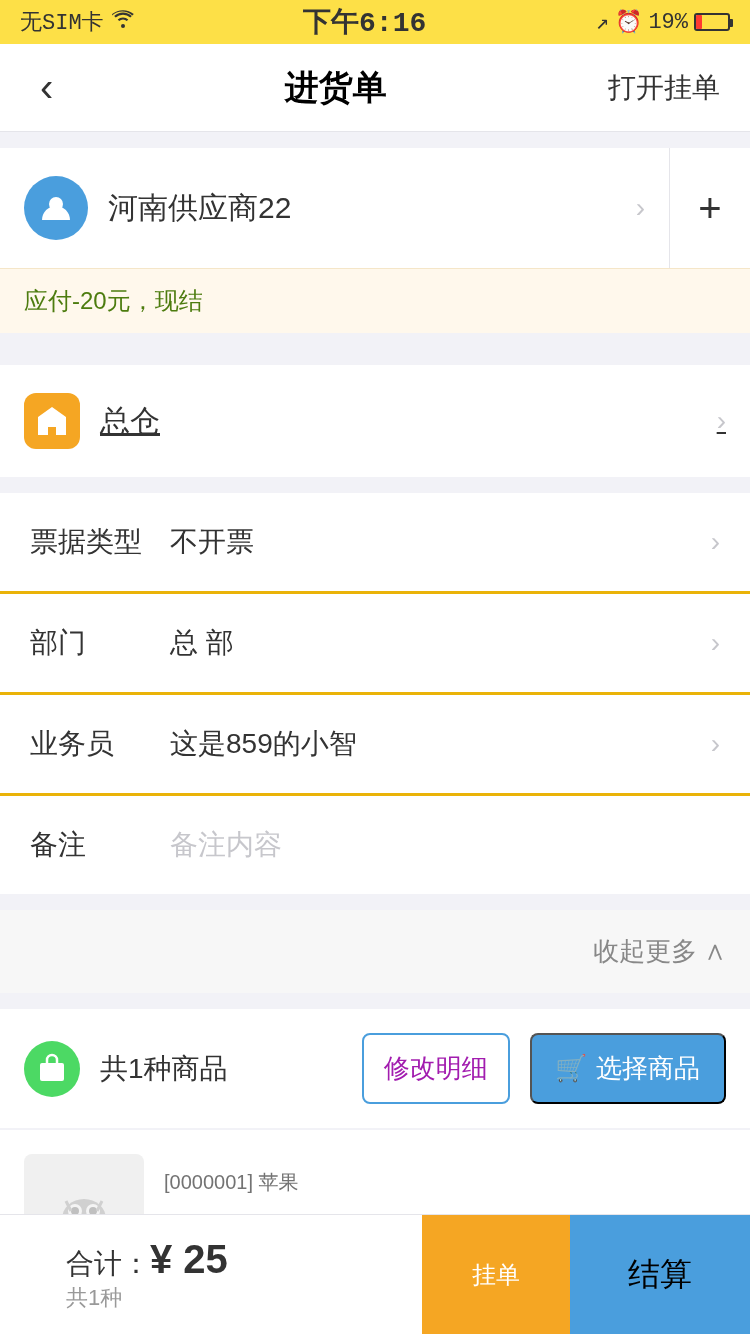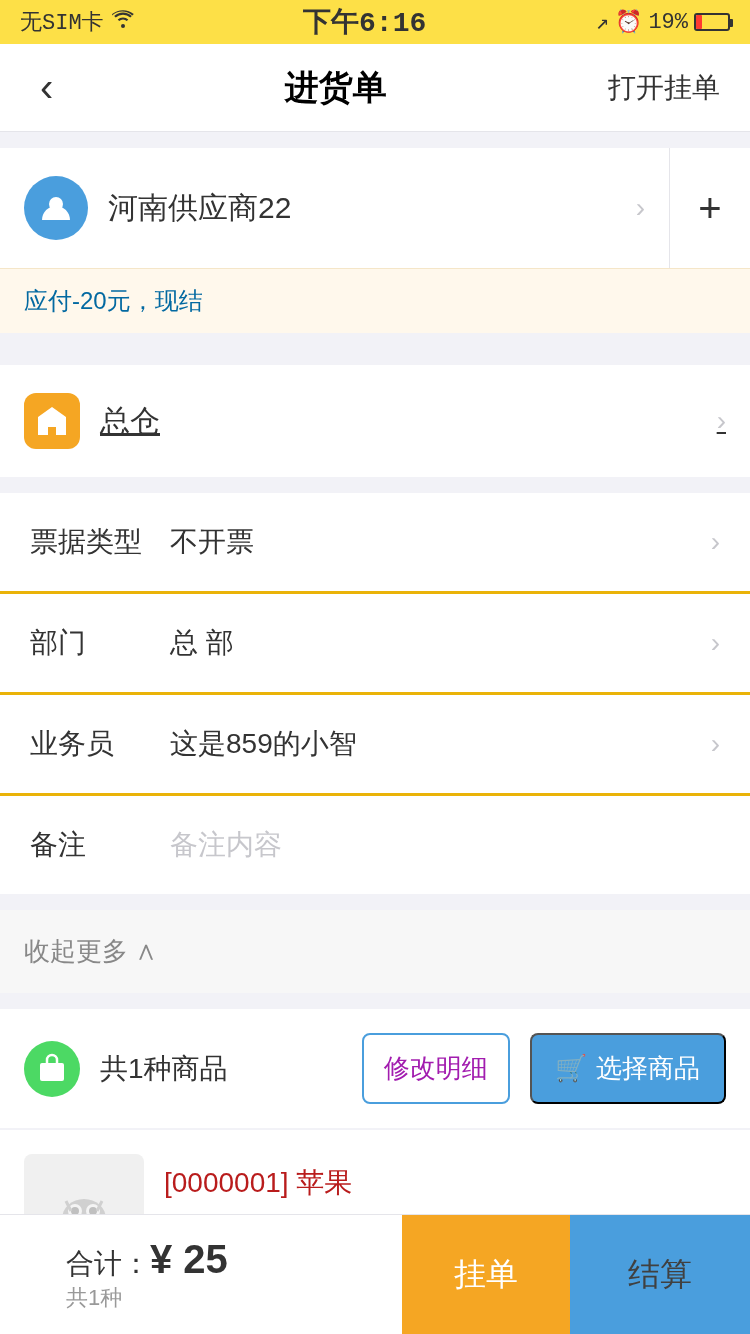--- a/index.html
+++ b/index.html
@@ -122,21 +122,21 @@
       font-size: 40px;
       color: #333;
       cursor: pointer;
     }
 
     
     .notice-bar {
       background: #fff8ec;
       padding: 16px 24px;
       font-size: 24px;
-      color: #0369a1;
+      color: #4d7c0f;
       border-top: 1px solid #f5e6c8;
     }
 
     
     .section-divider {
       height: 16px;
       background: #f2f2f7;
     }
 
     
@@ -183,21 +183,21 @@
       border-radius: 12px;
       background: #f5a623;
       display: flex; align-items: center; justify-content: center;
       margin-right: 20px;
       flex-shrink: 0;
     }
 
     
     .collapse-row {
       background: #f7f7f7;
-      text-align: left;
+      text-align: right;
       padding: 24px;
       font-size: 26px;
       color: #888;
       cursor: pointer;
       margin-top: 16px;
     }
 
     
     .products-header {
       background: #fff;
@@ -253,22 +253,22 @@
       width: 120px; height: 120px;
       background: #f0f0f0;
       border-radius: 8px;
       display: flex; align-items: center; justify-content: center;
       flex-shrink: 0;
     }
     .product-info {
       flex: 1;
     }
     .product-name {
-      font-size: 28px;
-      color: #b91c1c;
+      font-size: 20px;
+      color: #737373;
       margin-bottom: 28px;
     }
     .product-price {
       font-size: 26px;
       color: #333;
     }
     .product-price .highlight {
       color: #4a9edd;
     }
     .product-more {
@@ -297,34 +297,34 @@
     .total-amount {
       font-size: 40px;
       color: #333;
       font-weight: 600;
     }
     .total-count {
       font-size: 22px;
       color: #999;
     }
     .btn-hang {
-      width: 168px;
+      width: 148px;
       height: 120px;
       background: #f5a623;
       color: #fff;
-      font-size: 32px;
+      font-size: 24px;
       display: flex; align-items: center; justify-content: center;
       cursor: pointer;
       margin-left: 23px;
     }
     .btn-checkout {
       width: 180px;
       height: 120px;
       background: #4a9edd;
-      color: #404040;
+      color: #000000;
       font-size: 32px;
       display: flex; align-items: center; justify-content: center;
       cursor: pointer;
     }
   </style>
 </head>
 <body>
 
 <div class="status-bar">
   <div class="status-left">

